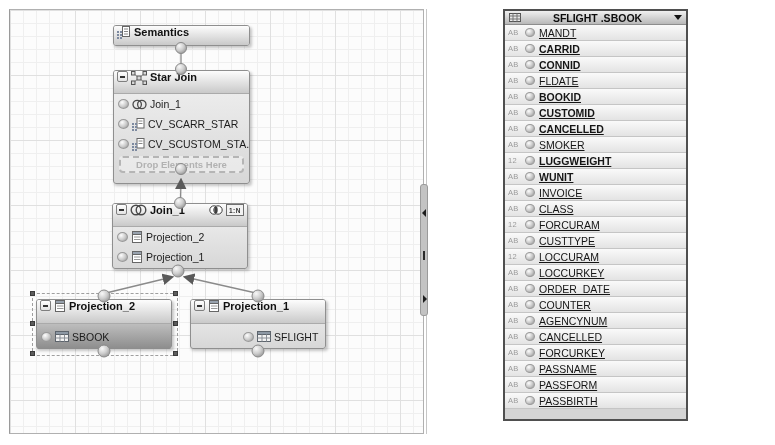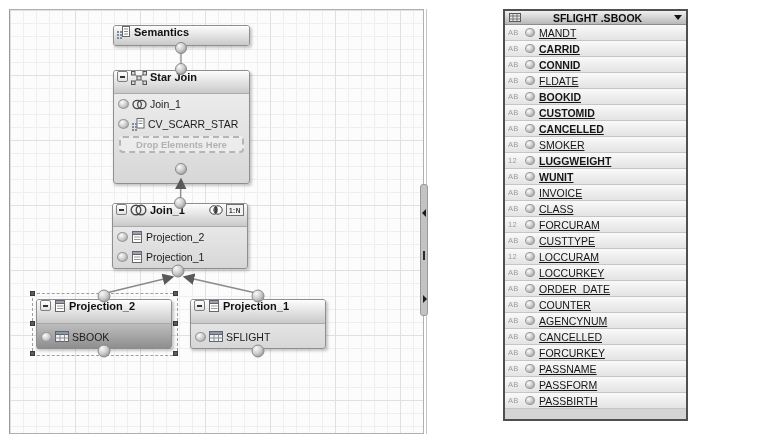--- a/index.html
+++ b/index.html
@@ -147,20 +147,39 @@
                 <rect x="3" y="5" width="2" height="2"></rect>
                 <rect x="0" y="8" width="2" height="2"></rect>
                 <rect x="3" y="8" width="2" height="2"></rect>
                 <rect x="0" y="11" width="2" height="2"></rect>
                 <rect x="3" y="11" width="2" height="2"></rect>
               </g>
           </svg>
         </span>
         <span>CV_SCARR_STAR</span>
       </div>
+      <div class="item-row">
+        <span class="sphere"></span>
+        <span class="icon">
+          <svg width="13" height="13" viewBox="0 0 13 13">
+            <rect x="5" y="0.5" width="7" height="9.5" fill="#ffffff" stroke="#666"></rect>
+            <line x1="6.5" y1="3" x2="10.5" y2="3" stroke="#888"></line>
+              <line x1="6.5" y1="5.5" x2="10.5" y2="5.5" stroke="#888"></line>
+            <g fill="#7d8aa0">
+                <rect x="0" y="5" width="2" height="2"></rect>
+                <rect x="3" y="5" width="2" height="2"></rect>
+                <rect x="0" y="8" width="2" height="2"></rect>
+                <rect x="3" y="8" width="2" height="2"></rect>
+                <rect x="0" y="11" width="2" height="2"></rect>
+                <rect x="3" y="11" width="2" height="2"></rect>
+              </g>
+          </svg>
+        </span>
+        <span>CV_SCUSTOM_STA.</span>
+      </div>
       <div class="drop-zone">
         <span>Drop Elements Here</span>
       </div>
     </div>
   </div>
 
   <div class="node" style="left:112px;top:203px;width:136px;height:66px;">
     <div class="node-header">
       <span class="minus-btn"></span>
       <span class="icon">
@@ -257,21 +276,21 @@
       <span class="icon">
         <svg width="12" height="12" viewBox="0 0 12 12">
             <rect x="1.5" y="0.5" width="9" height="11" fill="#ffffff" stroke="#666"></rect>
             <rect x="1.5" y="0.5" width="9" height="3" fill="#98a2ae" stroke="#666"></rect>
             <line x1="3" y1="6" x2="9.5" y2="6" stroke="#999"></line>
             <line x1="3" y1="8.5" x2="9.5" y2="8.5" stroke="#999"></line>
           </svg>
       </span>
       <span>Projection_1</span>
     </div>
-    <div class="node-body" style="height:17px;">
+    <div class="node-body" style="height:17px;margin-left:48px;">
       <div class="item-row" style="height:25px;">
         <span class="sphere"></span>
         <span class="icon">
           <svg width="14" height="11" viewBox="0 0 14 11">
               <rect x="0.5" y="0.5" width="13" height="10" fill="#f2f2f2" stroke="#5d646c"></rect>
               <rect x="0.5" y="0.5" width="13" height="3" fill="#8d98a4" stroke="#5d646c"></rect>
               <line x1="5" y1="3.5" x2="5" y2="10.5" stroke="#8a8f96"></line>
               <line x1="9.5" y1="3.5" x2="9.5" y2="10.5" stroke="#8a8f96"></line>
               <line x1="0.5" y1="7" x2="13.5" y2="7" stroke="#8a8f96"></line>
             </svg>

